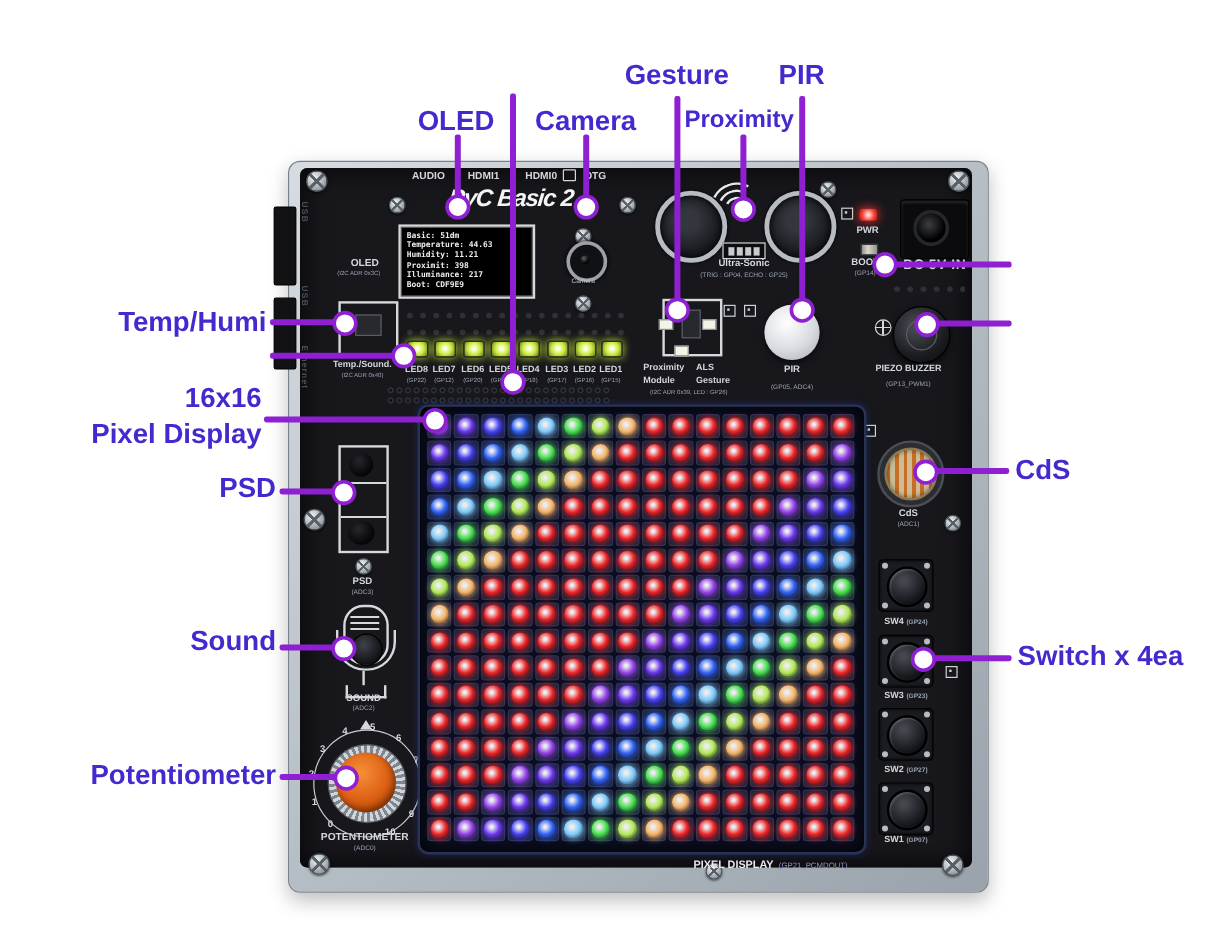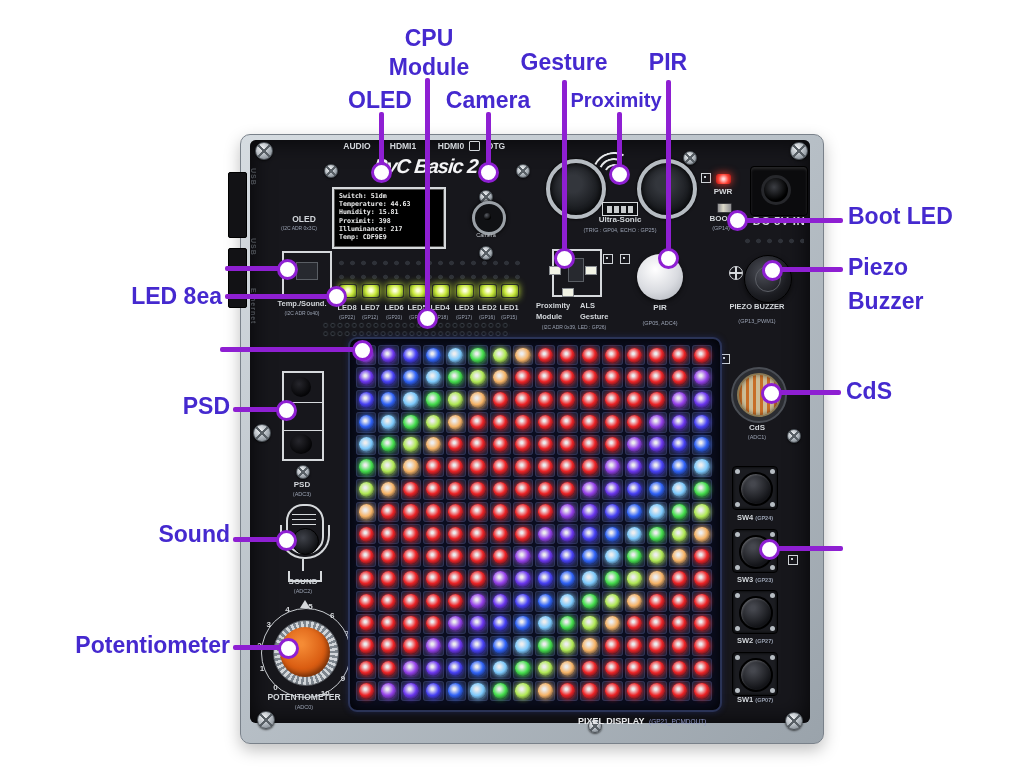--- a/index.html
+++ b/index.html
@@ -158,26 +158,26 @@
   <div class="screw sm" style="left:324px;top:164px;"></div>
   <div class="screw sm" style="left:516px;top:164px;"></div>
   <div class="screw sm" style="left:683px;top:151px;"></div>
   <div class="screw sm" style="left:479px;top:190px;"></div>
   <div class="screw sm" style="left:479px;top:246px;"></div>
   <div class="screw sm" style="left:296px;top:465px;"></div>
   <div class="screw sm" style="left:588px;top:719px;"></div>
   <div class="screw sm" style="left:787px;top:429px;"></div>
 
   <div class="oledscreen">
-    <div class="oledline">Switch: 51dm</div>
+    <div class="oledline">Basic: 51dm</div>
     <div class="oledline">Temperature: 44.63</div>
-    <div class="oledline">Humidity: 15.81</div>
+    <div class="oledline">Humidity: 11.21</div>
     <div class="oledline">Proximit: 398</div>
     <div class="oledline">Illuminance: 217</div>
-    <div class="oledline">Temp: CDF9E9</div>
+    <div class="oledline">Boot: CDF9E9</div>
   </div>
   <div class="silk" style="left:288px;top:214px;width:32px;font-size:8.5px;">OLED</div>
   <div class="silksub" style="left:269px;top:225px;width:60px;font-size:5px;">(I2C ADR 0x3C)</div>
 
   <div class="cam"></div>
   <div class="silksub" style="left:468px;top:232px;width:36px;font-size:5.5px;color:#c6cad0;">Camera</div>
 
   <div class="ust" style="left:546px;top:159px;"></div>
   <div class="ust" style="left:637px;top:159px;"></div>
   <div class="wave" style="left:604px;top:164px;width:16px;height:16px;"></div>
@@ -1143,33 +1143,29 @@
   <div class="ann-dot" style="left:762px;top:260px;"></div>
   <div class="ann-dot" style="left:277px;top:259px;"></div>
   <div class="ann-dot" style="left:326px;top:286px;"></div>
   <div class="ann-dot" style="left:352px;top:340px;"></div>
   <div class="ann-dot" style="left:276px;top:400px;"></div>
   <div class="ann-dot" style="left:761px;top:383px;"></div>
   <div class="ann-dot" style="left:276px;top:530px;"></div>
   <div class="ann-dot" style="left:759px;top:539px;"></div>
   <div class="ann-dot" style="left:278px;top:638px;"></div>
 
-  <div class="ann-label tc" style="left:383px;top:24px;width:92px;">
-    <div>CPU</div>
-      <div>Module</div>
-    </div>
   <div class="ann-label tc" style="left:340px;top:86px;width:80px;">OLED</div>
   <div class="ann-label tc" style="left:444px;top:86px;width:88px;">Camera</div>
   <div class="ann-label tc" style="left:518px;top:48px;width:92px;">Gesture</div>
   <div class="ann-label tc" style="left:564px;top:88px;width:104px;font-size:20px;">Proximity</div>
   <div class="ann-label tc" style="left:640px;top:48px;width:56px;">PIR</div>
-  <div class="ann-label" style="left:848px;top:202px;width:140px;">Boot LED</div>
-  <div class="ann-label" style="left:848px;top:250px;width:110px;line-height:34px;">
-    <div>Piezo</div>
-      <div>Buzzer</div>
+  <div class="ann-label tr" style="left:60px;top:254px;width:162px;">Temp/Humi</div>
+  <div class="ann-label tr" style="left:40px;top:316px;width:178px;line-height:30px;">
+    <div>16x16</div>
+      <div>Pixel Display</div>
     </div>
-  <div class="ann-label tr" style="left:60px;top:282px;width:162px;">LED 8ea</div>
   <div class="ann-label tr" style="left:100px;top:392px;width:130px;">PSD</div>
   <div class="ann-label" style="left:846px;top:377px;width:80px;">CdS</div>
   <div class="ann-label tr" style="left:100px;top:520px;width:130px;">Sound</div>
+  <div class="ann-label" style="left:848px;top:532px;width:160px;">Switch x 4ea</div>
   <div class="ann-label tr" style="left:40px;top:631px;width:190px;">Potentiometer</div>
 
 </div>
 
 </body></html>

